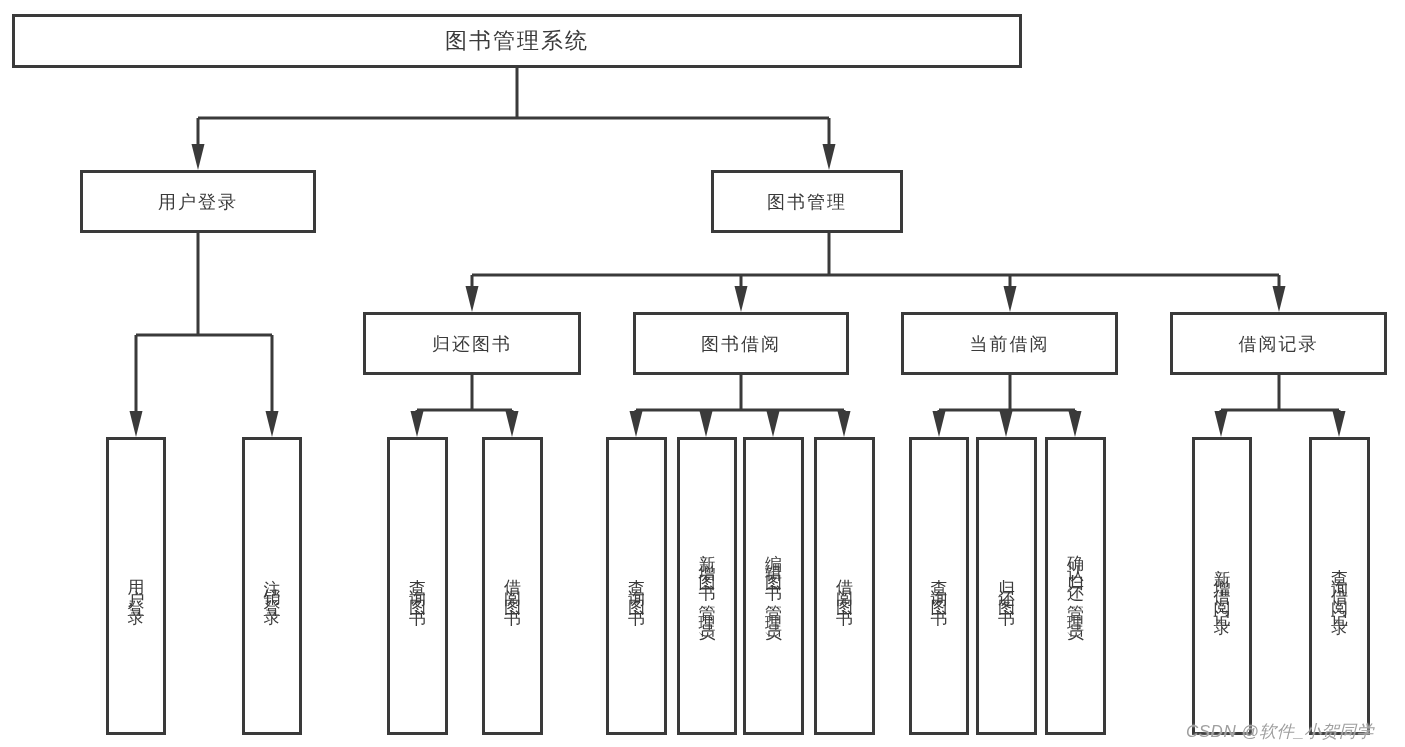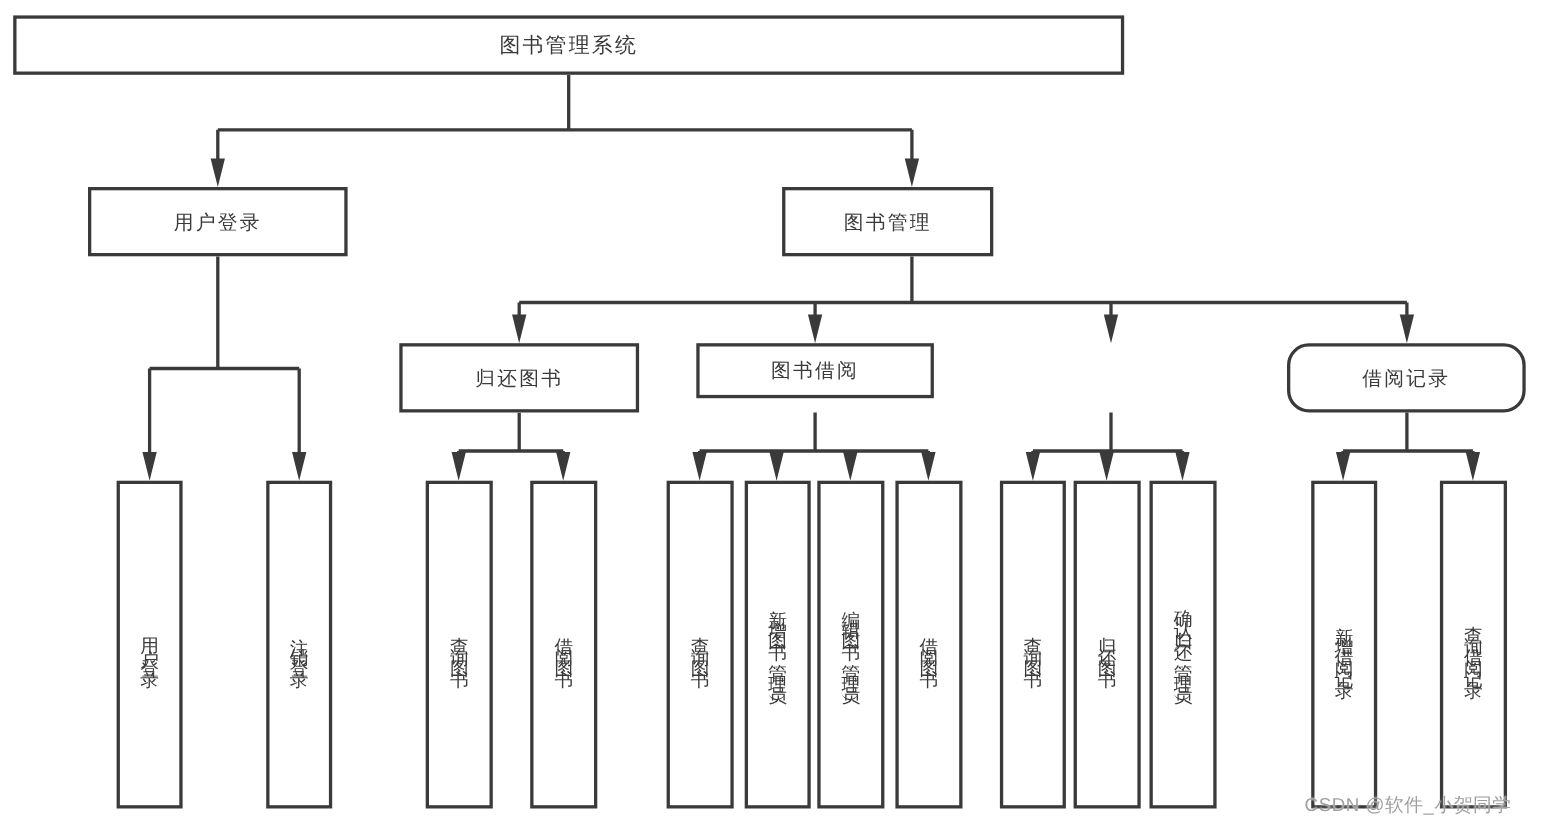--- a/index.html
+++ b/index.html
@@ -23,36 +23,37 @@
   #connectors .ah{fill:var(--line);stroke:none;}
   .box{
     position:absolute;
     box-sizing:border-box;
     border:3px solid var(--line);
     background:var(--box-bg);
     display:flex;align-items:center;justify-content:center;
     text-align:center;
   }
   .hbox{font-size:18px;letter-spacing:2px;line-height:1;}
-  .root{font-size:19px;}
+  .root{font-size:22px;}
   .vbox{
     writing-mode:vertical-rl;
     text-orientation:mixed;
     font-size:17px;
     letter-spacing:10px;
     line-height:1;
   }
   #watermark{
     position:absolute;
     left:1186px;top:720px;
     font-size:17px;
     color:var(--wm);
     letter-spacing:0.5px;
     white-space:nowrap;
     text-shadow:0 0 2px #ffffff;
+    font-style:italic;
   }
 </style>
 </head>
 <body>
 
 <div id="canvas">
 
   <svg id="connectors" viewBox="0 0 1405 747" xmlns="http://www.w3.org/2000/svg">
 
     <path class="ln" d="M517,68 V118 M198,118 H829 M198,118 V146 M829,118 V146"></path>
@@ -96,24 +97,27 @@
   <div class="box hbox" style="left:80px;top:170px;width:236px;height:63px;">
     <span>用户登录</span>
   </div>
   <div class="box hbox" style="left:711px;top:170px;width:192px;height:63px;">
     <span>图书管理</span>
   </div>
 
   <div class="box hbox" style="left:363px;top:312px;width:218px;height:63px;">
     <span>归还图书</span>
   </div>
-  <div class="box hbox" style="left:633px;top:312px;width:216px;height:50px;">
+  <div class="box hbox" style="left:633px;top:312px;width:216px;height:63px;">
     <span>图书借阅</span>
   </div>
-  <div class="box hbox" style="left:1170px;top:312px;width:217px;height:63px;border-radius:20px;">
+  <div class="box hbox" style="left:901px;top:312px;width:217px;height:63px;">
+    <span>当前借阅</span>
+  </div>
+  <div class="box hbox" style="left:1170px;top:312px;width:217px;height:63px;">
     <span>借阅记录</span>
   </div>
 
   <div class="box vbox" style="left:106px;top:437px;width:60px;height:298px;">
     <span>用户登录</span>
   </div>
   <div class="box vbox" style="left:242px;top:437px;width:60px;height:298px;">
     <span>注销登录</span>
   </div>
 

